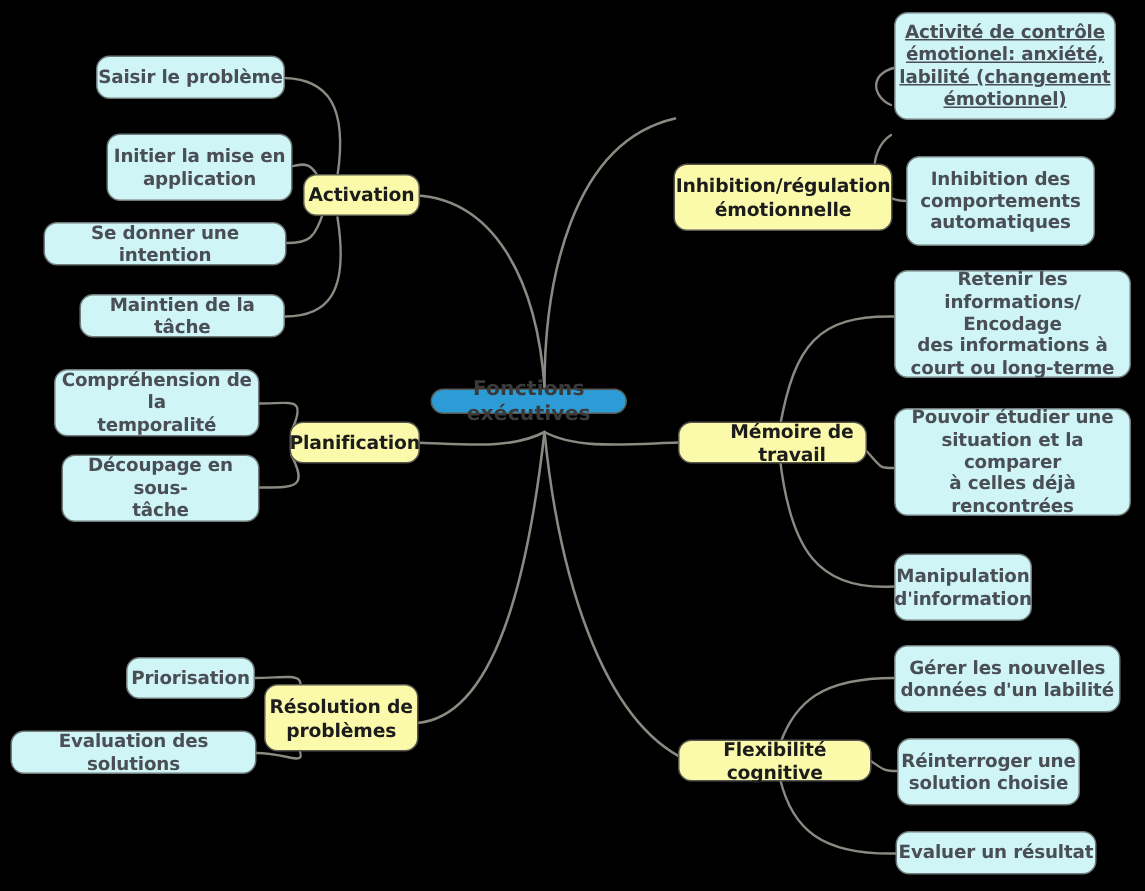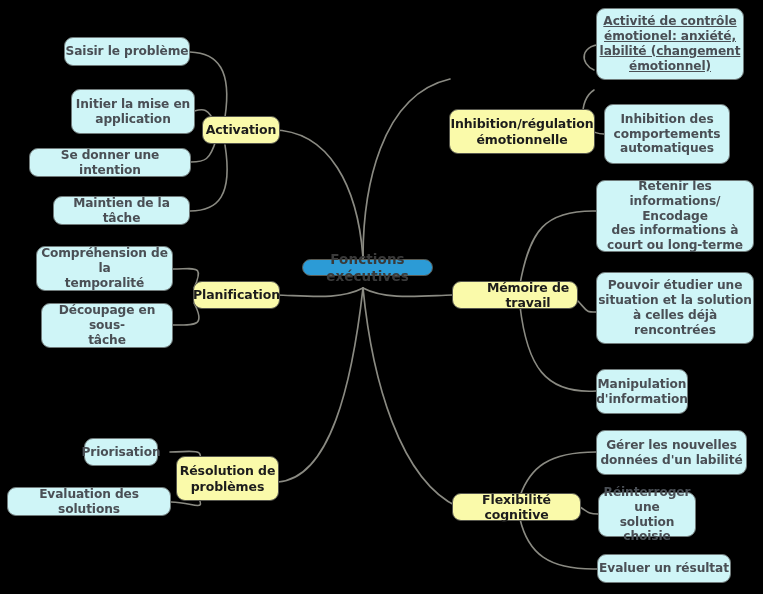--- a/index.html
+++ b/index.html
@@ -90,21 +90,21 @@
       <path d="M520,284 C530,230 545,210 596,211"></path>
       <path d="M578,301 C588,312 586,312 596,312"></path>
       <path d="M520,306 C527,366 545,394 596,391"></path>
 
       <path d="M520,496 C530,468 548,452 596,452"></path>
       <path d="M580,507 C588,512 588,514 598,514"></path>
       <path d="M520,519 C528,553 548,570 597,569"></path>
     </g>
   </svg>
 
-  <div class="node root" style="left:302px; top:259px; width:131px; height:17px;">
+  <div class="node root" style="left:287px; top:259px; width:131px; height:17px;">
     <span>Fonctions exécutives</span>
   </div>
 
   <div class="node branch" style="left:202px; top:116px; width:78px; height:28px;">
     <span>Activation</span>
   </div>
   <div class="node leaf" style="left:64px; top:37px; width:126px; height:29px;">
     <span>Saisir le problème</span>
   </div>
   <div class="node leaf" style="left:71px; top:89px; width:124px; height:45px;">
@@ -127,21 +127,21 @@
   </div>
   <div class="node leaf" style="left:41px; top:303px; width:132px; height:45px;">
     <span>Découpage en sous-
 tâche</span>
   </div>
 
   <div class="node branch" style="left:176px; top:456px; width:103px; height:45px;">
     <span>Résolution de
 problèmes</span>
   </div>
-  <div class="node leaf" style="left:84px; top:438px; width:74px; height:28px;">
+  <div class="node leaf" style="left:84px; top:438px; width:86px; height:28px;">
     <span>Priorisation</span>
   </div>
   <div class="node leaf" style="left:7px; top:487px; width:164px; height:29px;justify-content:center;">
     <span>Evaluation des solutions</span>
   </div>
 
   <div class="node branch" style="left:449px; top:73px; width:146px; height:45px;margin-top:36px;">
     <span>Inhibition/régulation
 émotionnelle</span>
   </div>
@@ -161,37 +161,37 @@
     <span>Mémoire de travail</span>
   </div>
   <div class="node leaf" style="left:596px; top:180px; width:158px; height:72px;">
     <span>Retenir les
 informations/ Encodage
 des informations à
 court ou long-terme</span>
   </div>
   <div class="node leaf" style="left:596px; top:272px; width:158px; height:72px;">
     <span>Pouvoir étudier une
-situation et la solution
+situation et la comparer
 à celles déjà
 rencontrées</span>
   </div>
   <div class="node leaf" style="left:596px; top:369px; width:92px; height:45px;">
     <span>Manipulation
 d'information</span>
   </div>
 
   <div class="node branch" style="left:452px; top:493px; width:129px; height:28px;">
     <span>Flexibilité cognitive</span>
   </div>
   <div class="node leaf" style="left:596px; top:430px; width:151px; height:45px;">
     <span>Gérer les nouvelles
 données d'un labilité</span>
   </div>
-  <div class="node leaf" style="left:598px; top:492px; width:98px; height:45px;">
+  <div class="node leaf" style="left:598px; top:492px; width:122px; height:45px;">
     <span>Réinterroger une
 solution choisie</span>
   </div>
   <div class="node leaf" style="left:597px; top:554px; width:134px; height:29px;">
     <span>Evaluer un résultat</span>
   </div>
 
 </div>
 
 </body></html>

